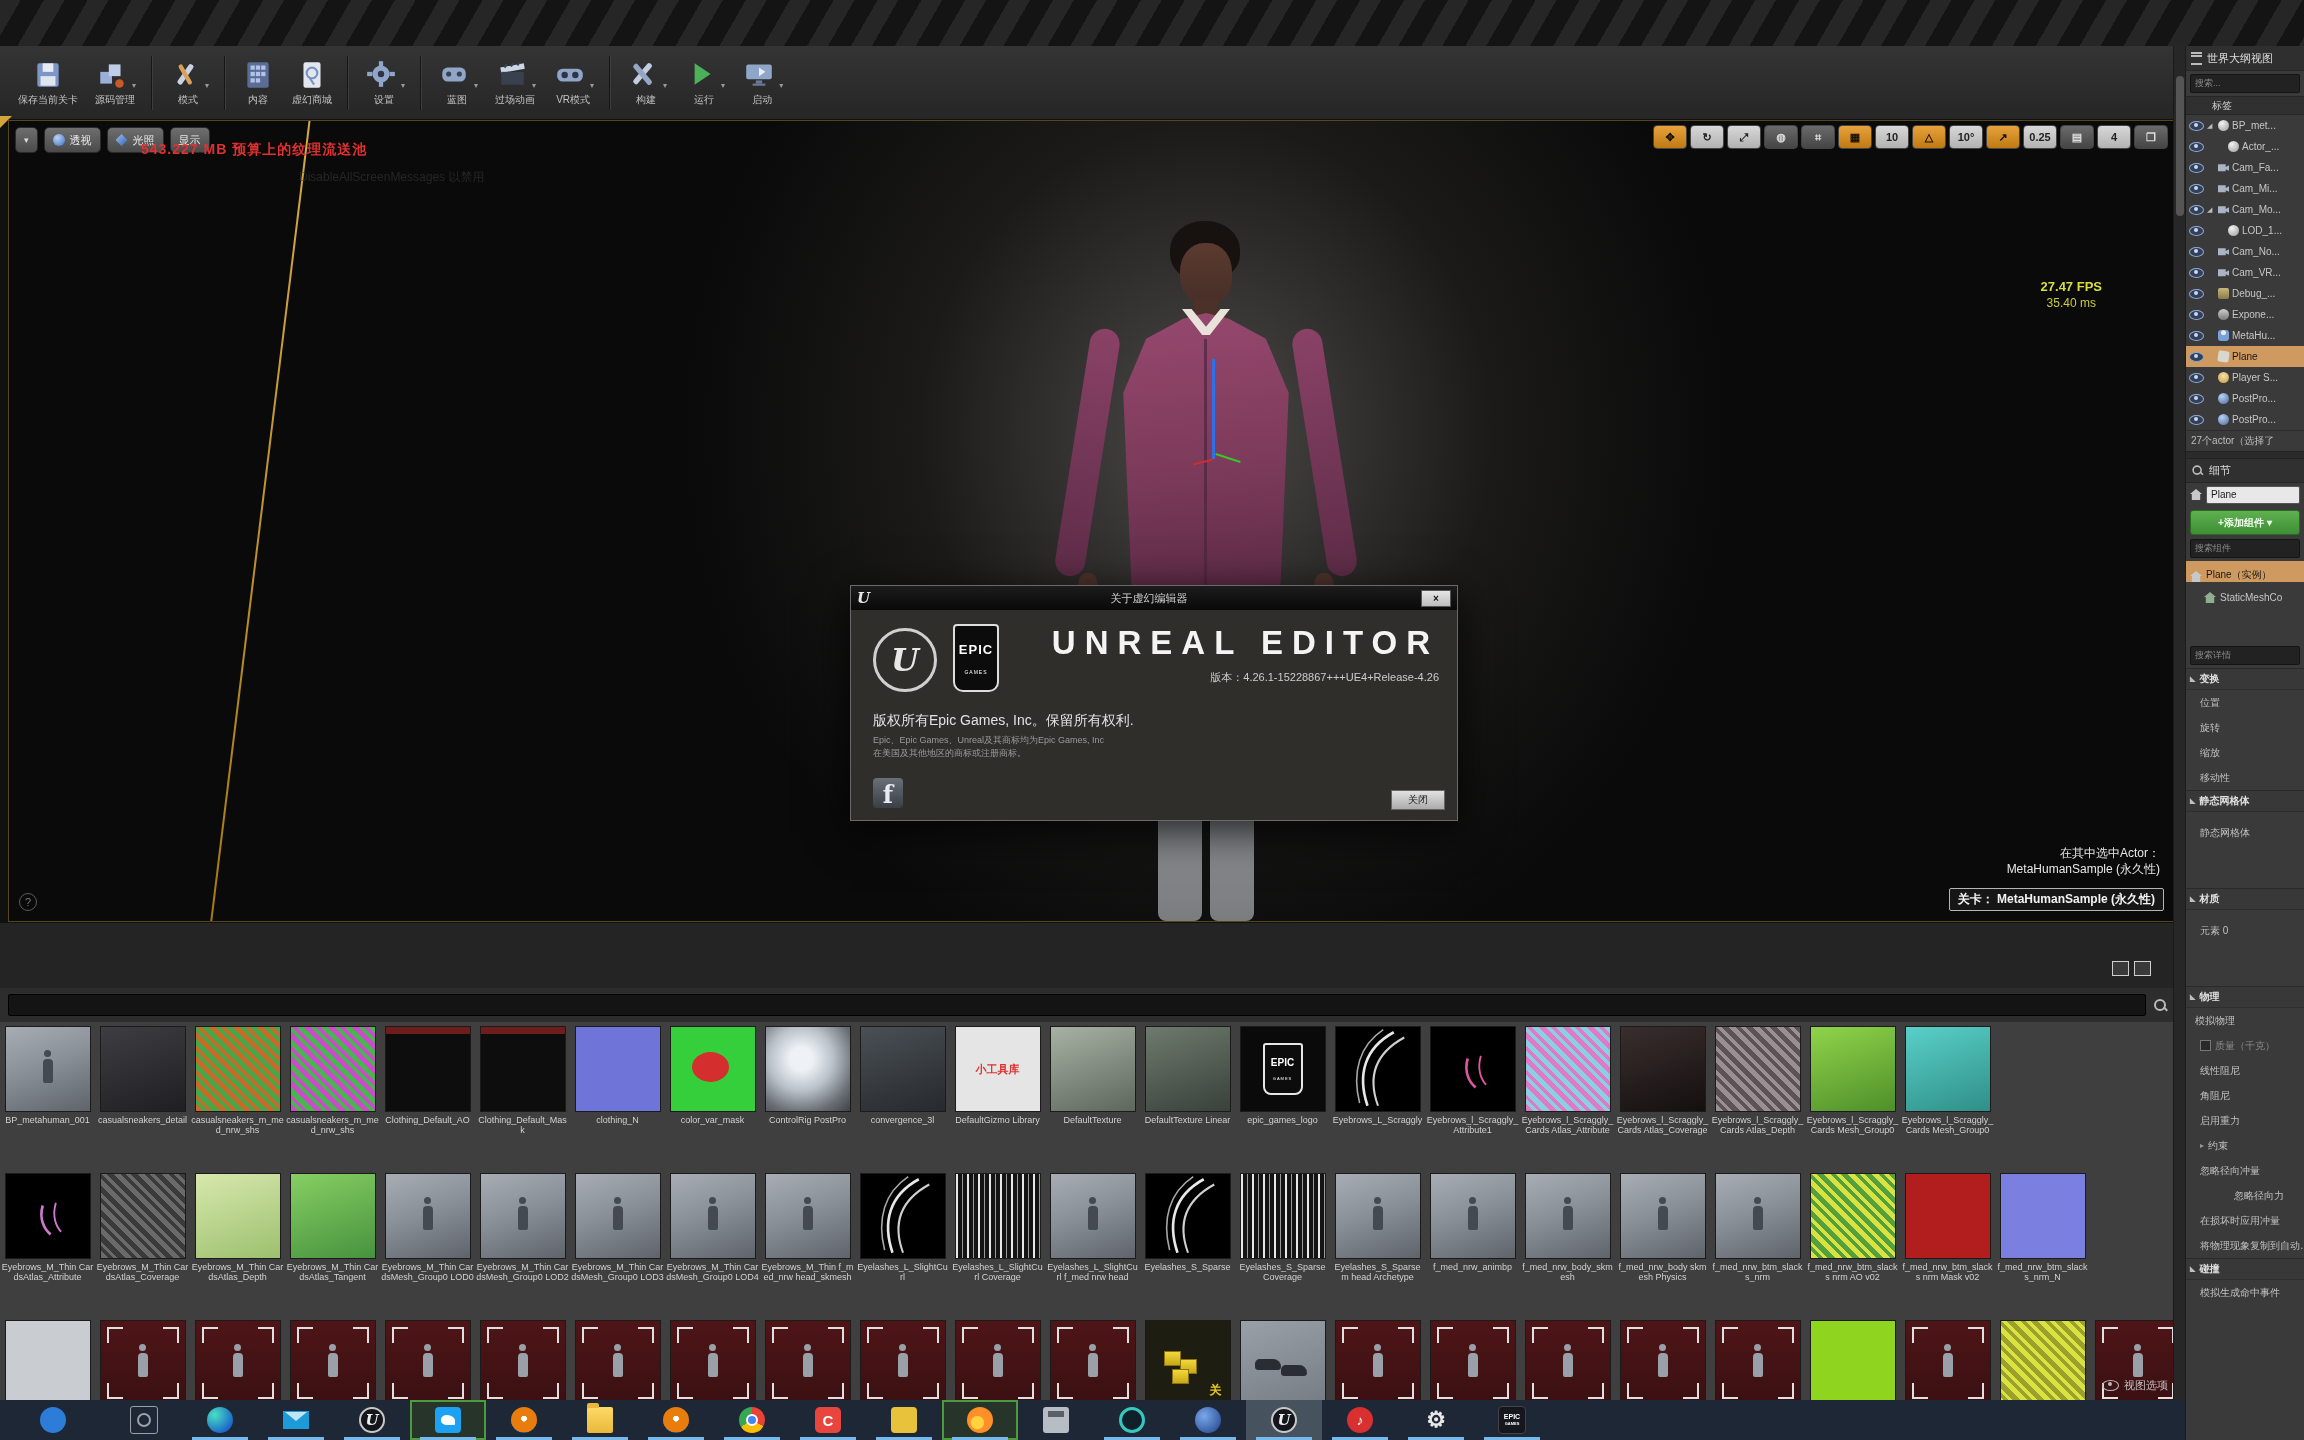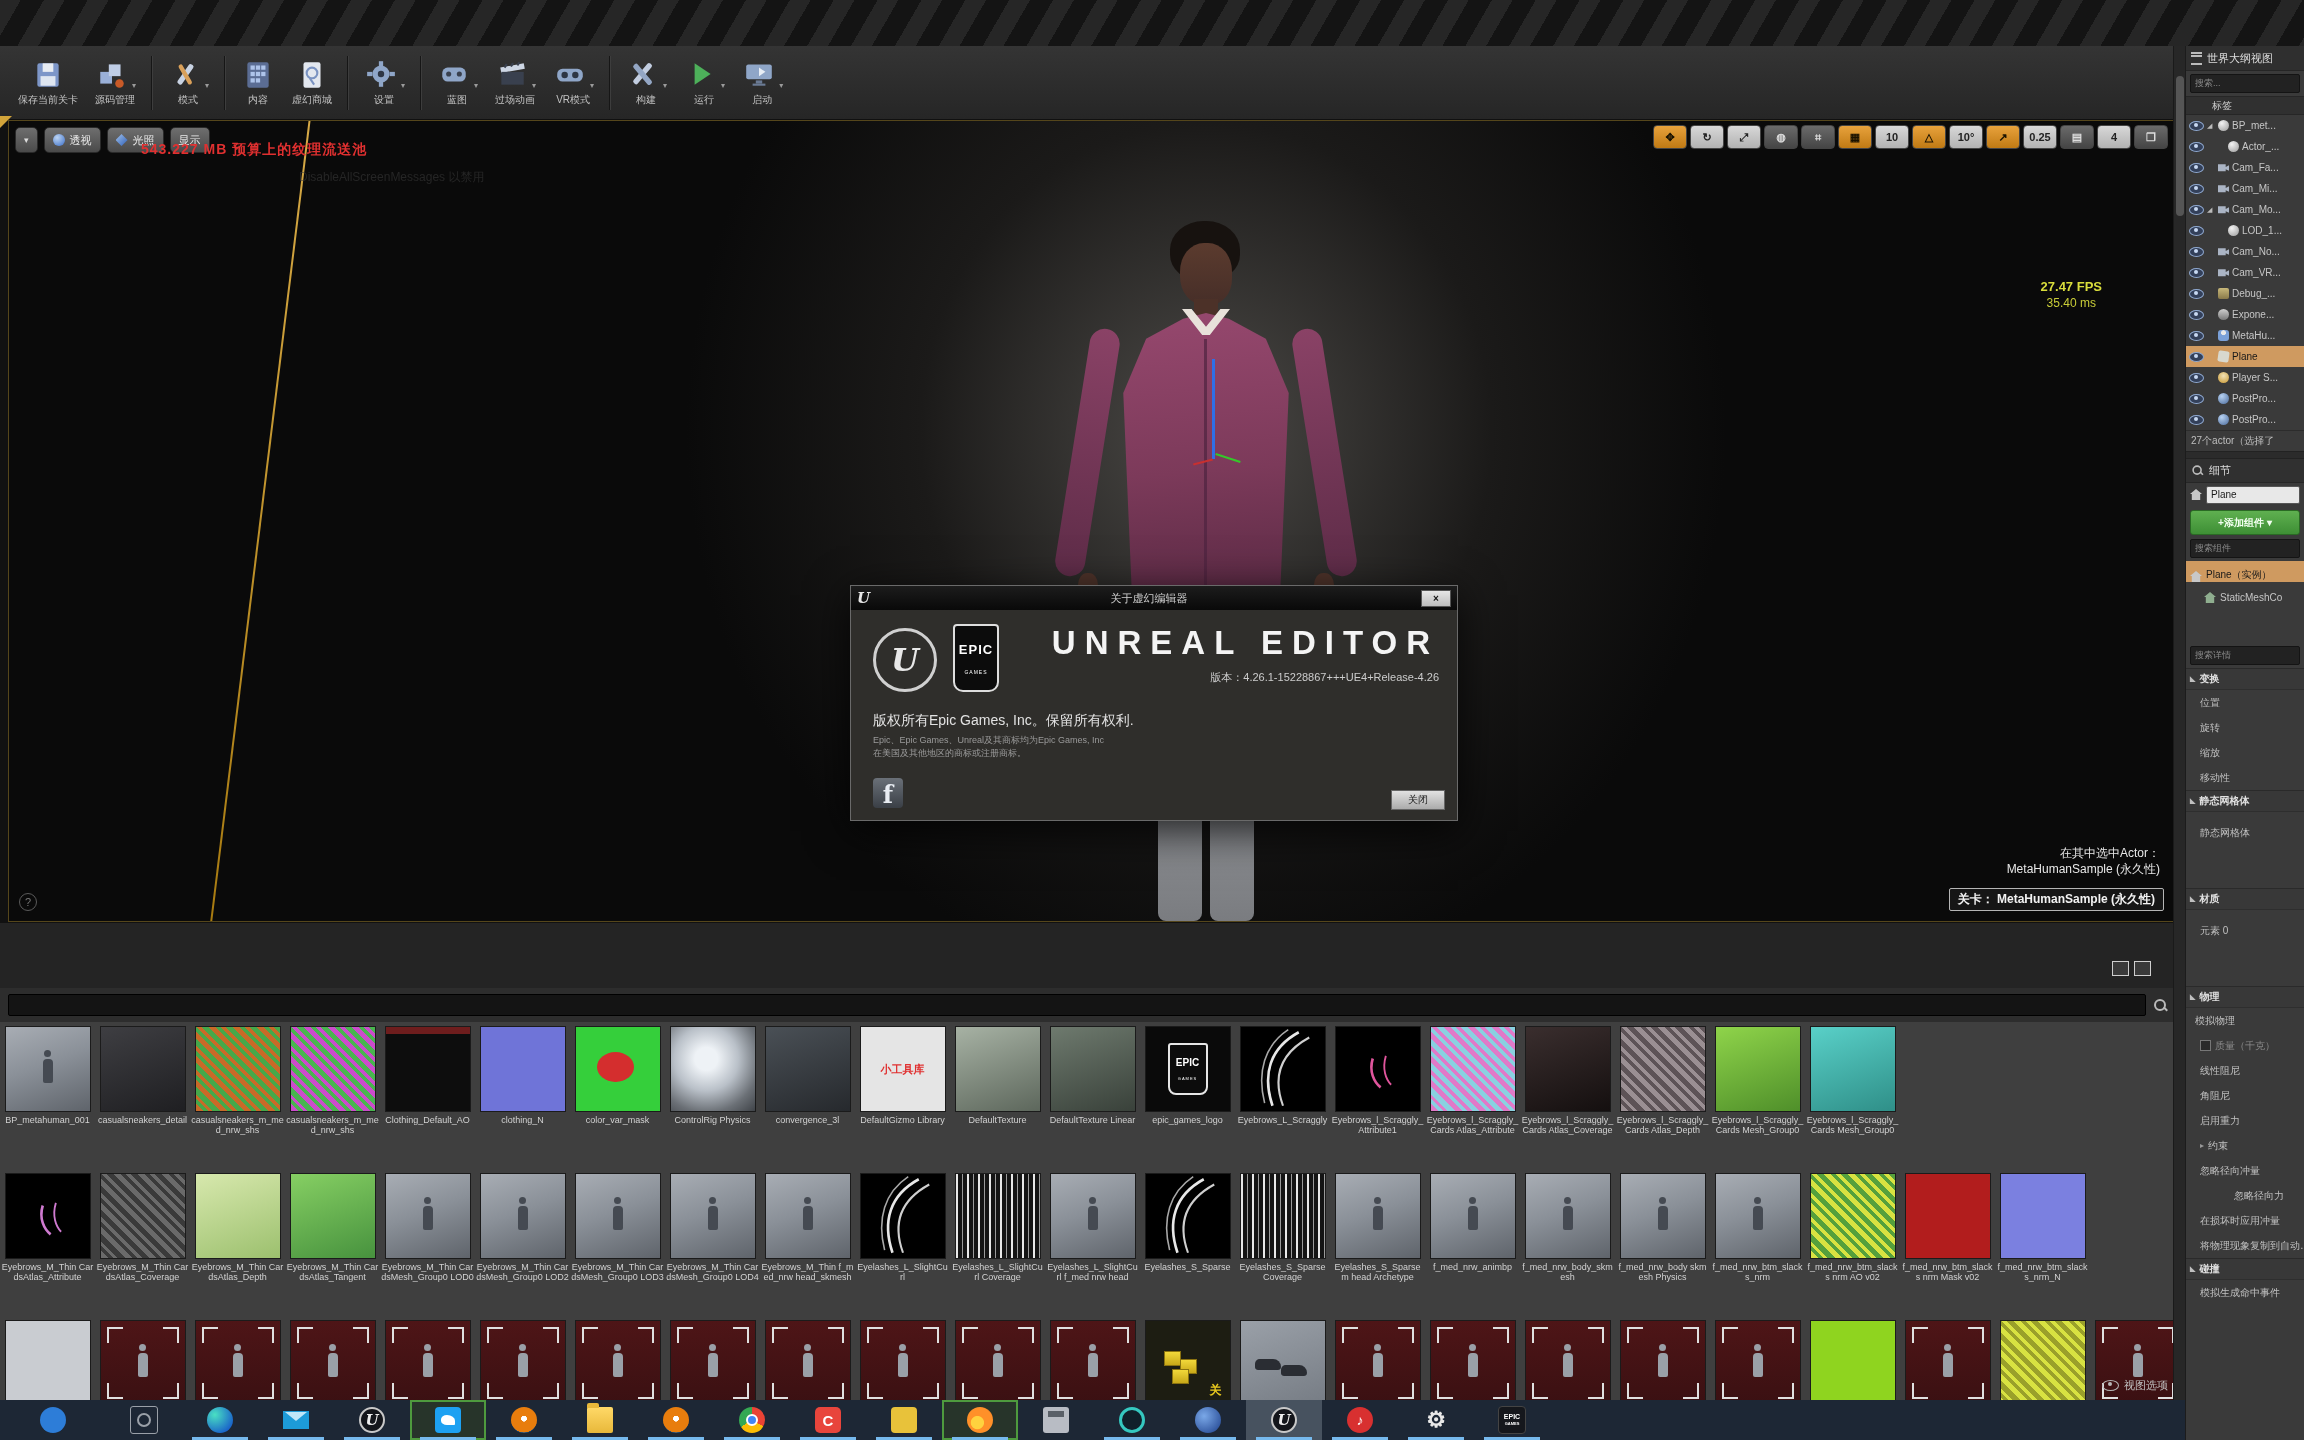--- a/index.html
+++ b/index.html
@@ -513,32 +513,36 @@
         </div>
         <div class="cell">
           <div class="thumb" style="background: repeating-linear-gradient(45deg, rgb(203, 76, 203) 0px, rgb(203, 76, 203) 5px, rgb(73, 181, 79) 5px, rgb(73, 181, 79) 9px, rgb(203, 76, 203) 9px, rgb(203, 76, 203) 12px, rgb(73, 181, 79) 12px, rgb(73, 181, 79) 17px);"></div>
           <div class="nm">casualsneakers_m_med_nrw_shs</div>
         </div>
         <div class="cell">
           <div class="thumb" style="background: linear-gradient(rgb(110, 29, 29) 0px, rgb(110, 29, 29) 8%, rgb(13, 13, 13) 8%);"></div>
           <div class="nm">Clothing_Default_AO</div>
         </div>
         <div class="cell">
+          <div class="thumb" style="background: linear-gradient(rgb(110, 29, 29) 0px, rgb(110, 29, 29) 8%, rgb(13, 13, 13) 8%);"></div>
+          <div class="nm">Clothing_Default_Mask</div>
+        </div>
+        <div class="cell">
           <div class="thumb" style="background: rgb(111, 116, 216);"></div>
           <div class="nm">clothing_N</div>
         </div>
         <div class="cell">
           <div class="thumb" style="background: rgb(53, 207, 59);">
             <div class="maskdot"></div>
           </div>
           <div class="nm">color_var_mask</div>
         </div>
         <div class="cell">
           <div class="thumb" style="background: radial-gradient(circle at 42% 38%, rgb(238, 242, 246) 0px, rgb(238, 242, 246) 16%, rgb(185, 192, 200) 45%, rgb(107, 112, 118) 75%, rgb(63, 67, 72) 100%);"></div>
-          <div class="nm">ControlRig Physics</div>
+          <div class="nm">ControlRig PostPro</div>
         </div>
         <div class="cell">
           <div class="thumb" style="background: linear-gradient(160deg, rgb(74, 80, 86), rgb(38, 41, 45));"></div>
           <div class="nm">convergence_3l</div>
         </div>
         <div class="cell">
           <div class="thumb" style="background: #e5e5e5;">
             <div class="redtxt">小工具库</div>
           </div>
           <div class="nm">DefaultGizmo Library</div>

